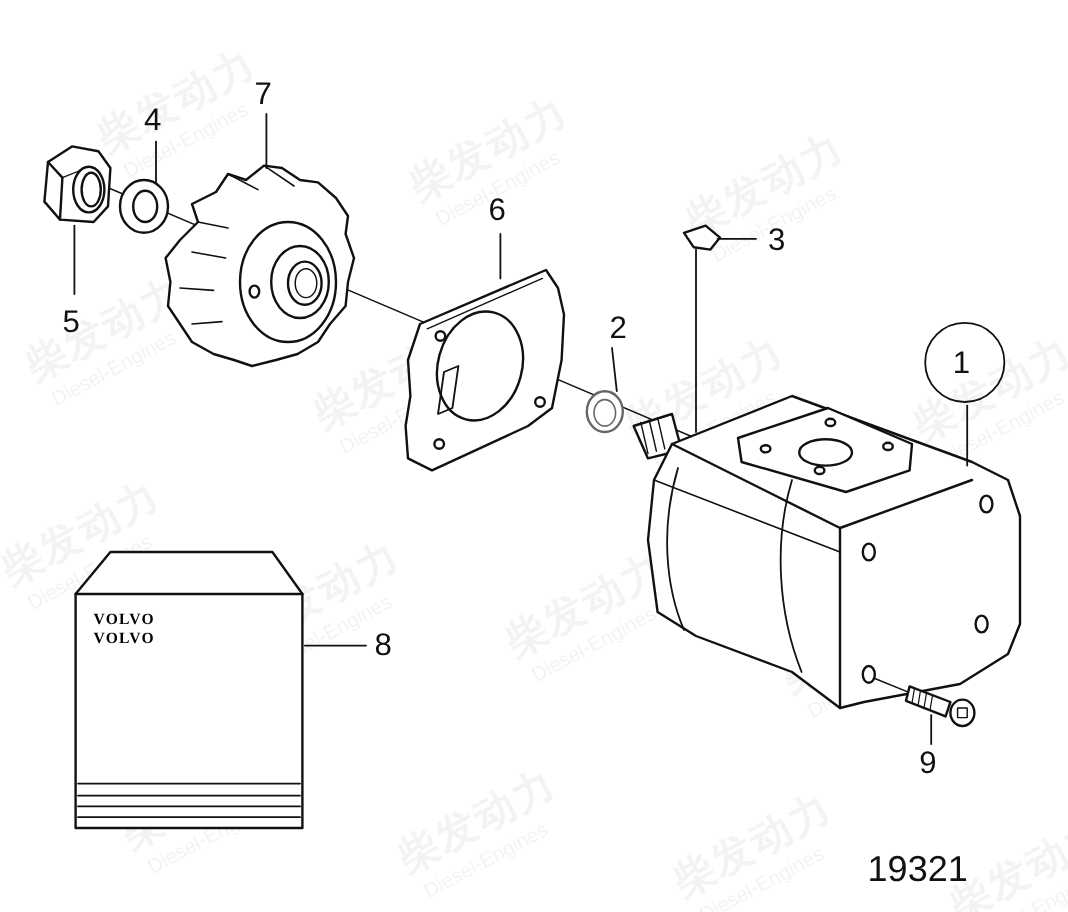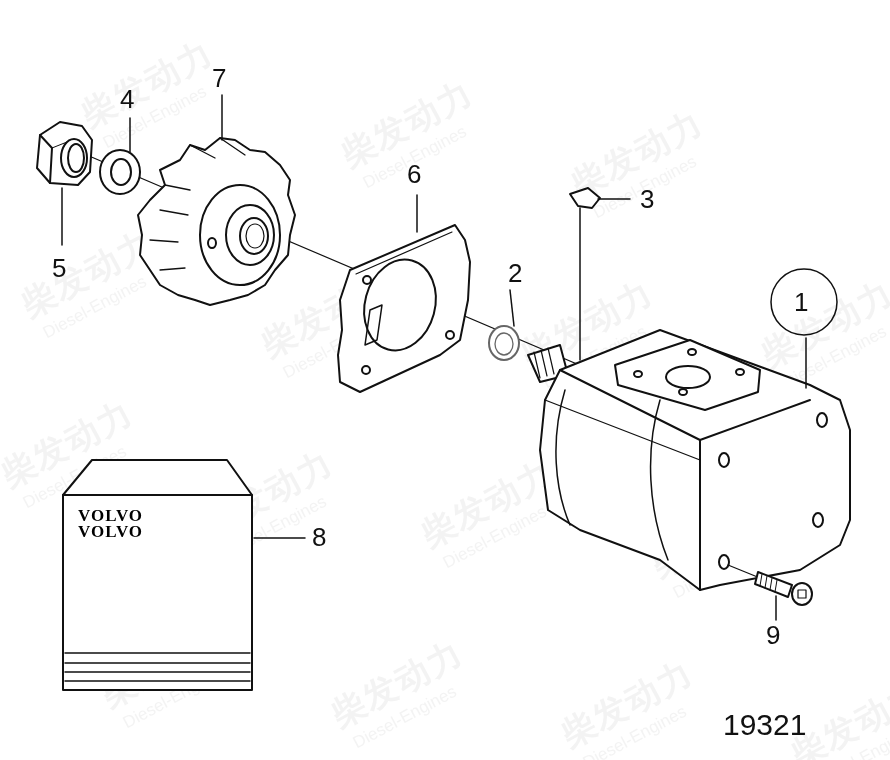--- a/index.html
+++ b/index.html
@@ -3,21 +3,21 @@
 <meta charset="utf-8">
 <style>
   html,body{margin:0;padding:0;background:#fff;}
   #canvas{position:relative;width:890px;height:760px;overflow:hidden;background:#fff;font-family:"Liberation Sans",sans-serif;}
   svg{position:absolute;left:0;top:0;}
   .wm{position:absolute;color:rgba(200,200,200,0.22);font-weight:bold;transform:rotate(-28deg);white-space:nowrap;pointer-events:none;}
   .wm .cn{font-size:34px;letter-spacing:2px;display:block;}
   .wm .en{font-size:17px;font-weight:normal;display:block;margin-left:6px;}
   .callout{position:absolute;font-size:26px;color:#111;line-height:1;}
   .ref{position:absolute;font-size:30px;color:#111;margin-left:38px;}
-  .brand{position:absolute;font-family:"Liberation Serif",serif;font-weight:bold;font-size:17px;line-height:16px;letter-spacing:1px;color:#000;}
+  .brand{position:absolute;font-family:"Liberation Serif",serif;font-weight:bold;font-size:13px;line-height:16px;letter-spacing:1px;color:#000;}
 </style>
 </head>
 <body>
 
 <div id="canvas">
 
   <div class="wm" style="left:80px;top:60px;">
       <span class="cn">柴发动力</span>
       <span class="en">Diesel-Engines</span>
     </div>

